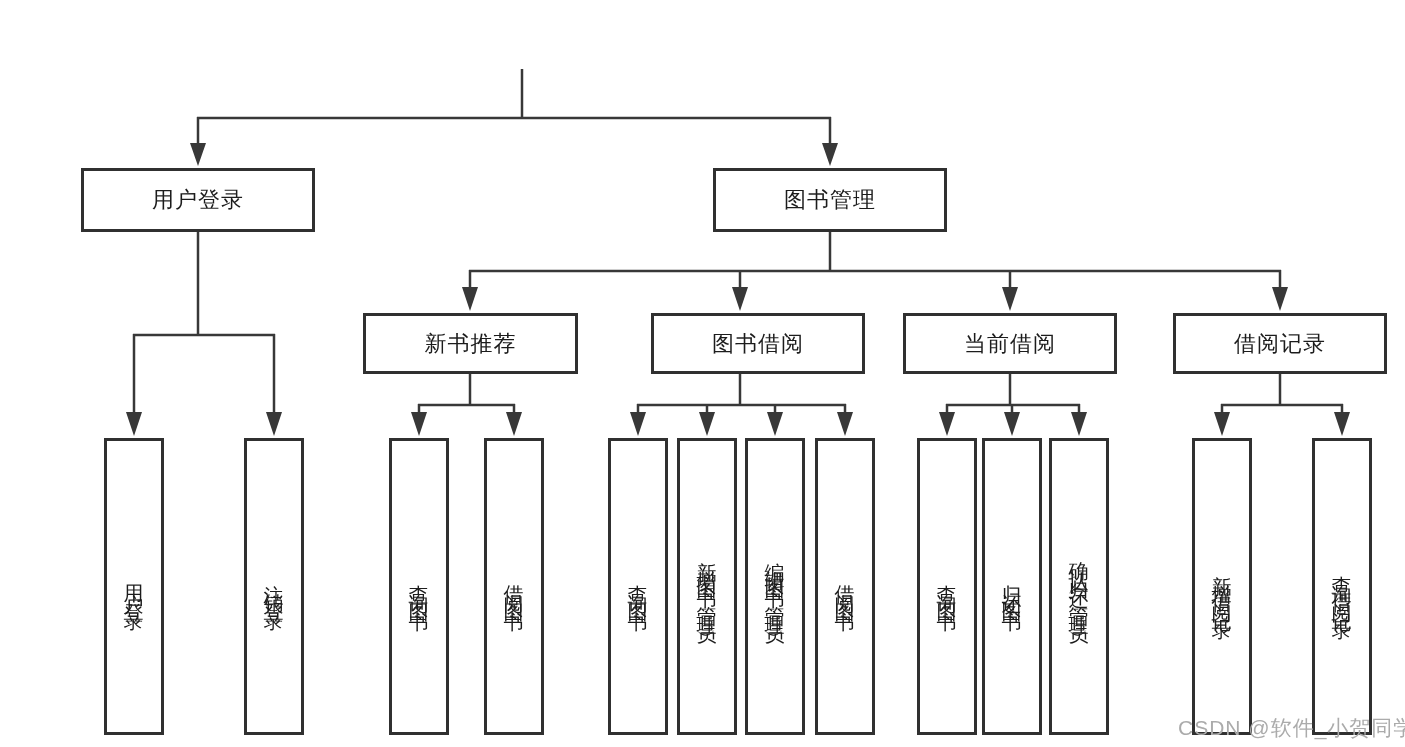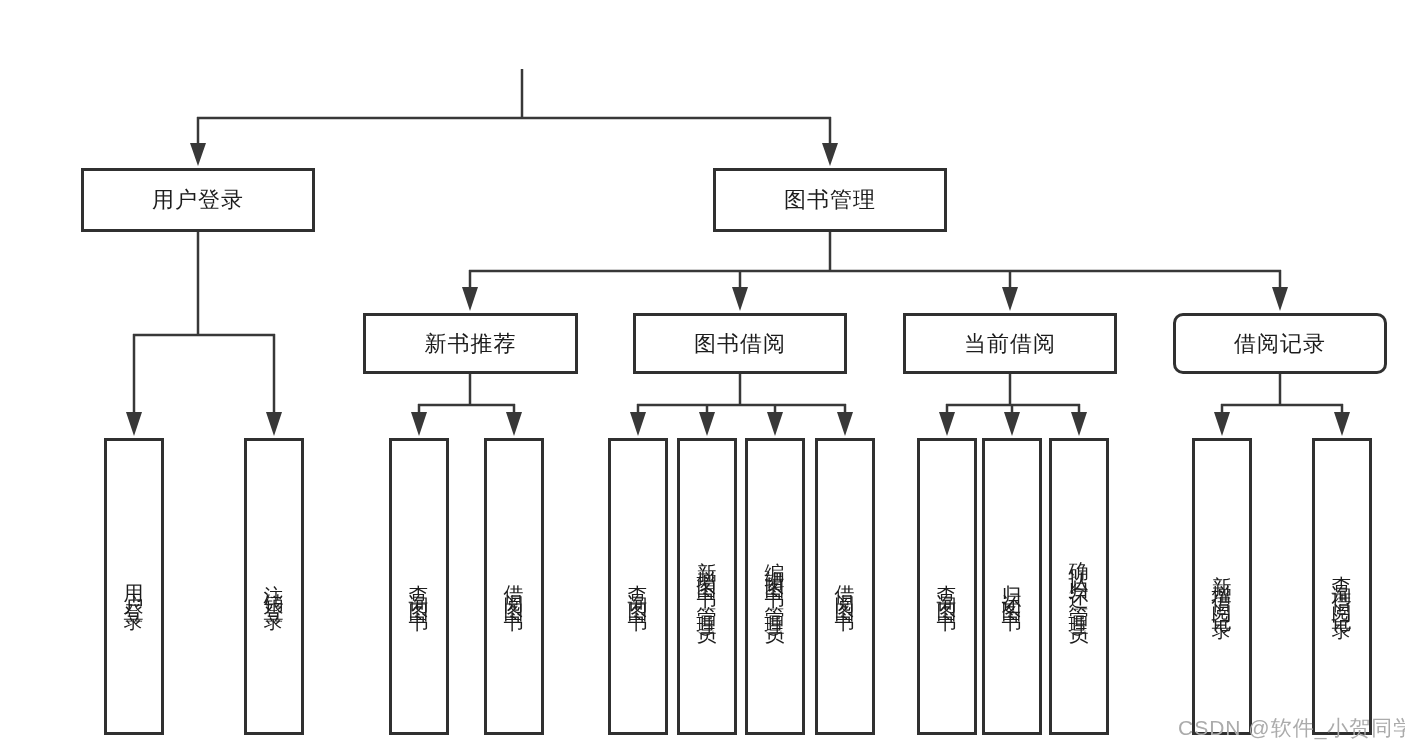--- a/index.html
+++ b/index.html
@@ -27,23 +27,23 @@
     align-items: center;
     justify-content: center;
     color: #1c1c1c;
   }
   .node.hlabel { font-size: 22px; letter-spacing: 1px; white-space: nowrap; }
   .node.root   { left: 21px;  top: 14px;  width: 1002px; height: 55px; }
   .node.lv2-a  { left: 81px;  top: 168px; width: 234px;  height: 64px; }
   .node.lv2-b  { left: 713px; top: 168px; width: 234px;  height: 64px; }
   .node.lv3    { top: 313px;  height: 61px; width: 214px; }
   .node.lv3-a  { left: 363px; width: 215px; }
-  .node.lv3-b  { left: 633px; }
+  .node.lv3-b  { left: 651px; }
   .node.lv3-c  { left: 903px; text-align: center; }
-  .node.lv3-d  { left: 1173px; border-radius: 10px; }
+  .node.lv3-d  { left: 1173px; }
   .node.leaf   { top: 438px; height: 297px; width: 60px; }
   .leaf .vtext {
     writing-mode: vertical-rl;
     text-orientation: mixed;
     font-size: 20px;
     letter-spacing: 9px;
     line-height: 1;
     color: #1c1c1c;
     white-space: nowrap;
   }

